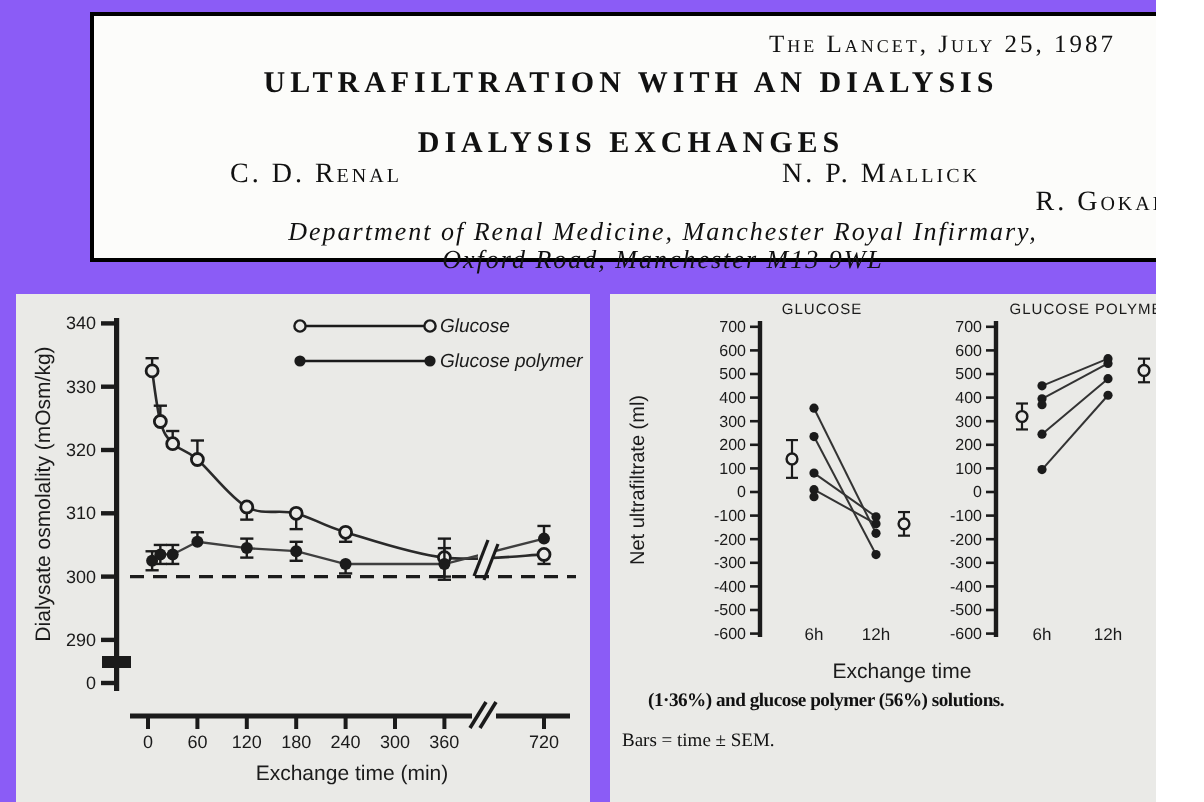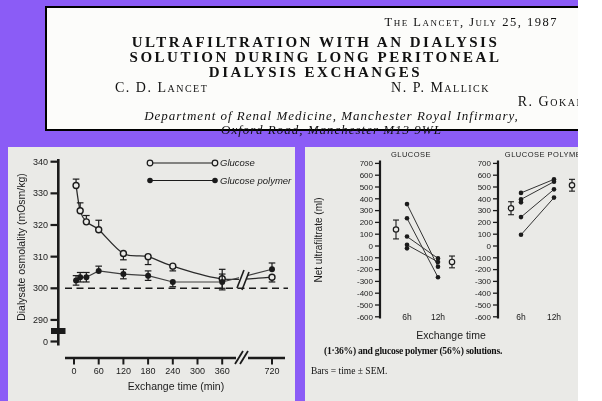--- a/index.html
+++ b/index.html
@@ -33,23 +33,23 @@
   .cap-note{margin-top:9px;font-size:9.5px;}
 </style>
 </head>
 <body>
 
 <div class="page">
 
   <div class="header-card">
     <div class="journal-line">The Lancet, July 25, 1987</div>
     <h1 class="article-title"><span>ULTRAFILTRATION WITH AN DIALYSIS</span><br>
-      <span>SOLUTION DURING LONG PERITONEAL</span><br>
+      <br>
       <span>DIALYSIS EXCHANGES</span></h1>
-    <div class="author-left">C. D. Lancet</div>
+    <div class="author-left">C. D. Renal</div>
     <div class="author-right">N. P. Mallick</div>
     <div class="author-center">R. Gokal</div>
     <div class="affiliation"><span>Department of Renal Medicine, Manchester Royal Infirmary,</span><br>
       <span>Oxford Road, Manchester M13 9WL</span></div>
   </div>
 
   <div class="panel left-panel">
     <svg id="chart1" width="287" height="254" viewBox="0 0 287 254">
         <line x1="57" y1="141.3" x2="280" y2="141.3" stroke="#1b1b1b" stroke-width="1.6" stroke-dasharray="7 4.5"></line>
         <path d="M68.1 38.4 C68.7 42.7 70.5 57.7 72.2 63.8 C73.9 69.8 75.3 71.7 78.4 74.8 C81.4 78.0 84.5 77.5 90.7 82.7 C96.9 88.0 107.2 102.0 115.4 106.5 C123.6 111.0 131.9 107.5 140.1 109.7 C148.3 111.8 152.5 115.5 164.8 119.1 C177.2 122.8 197.7 130.0 214.2 131.8 C230.7 133.7 255.7 130.5 264.0 130.2" fill="none" stroke="#2a2a2a" stroke-width="1.3"></path>

